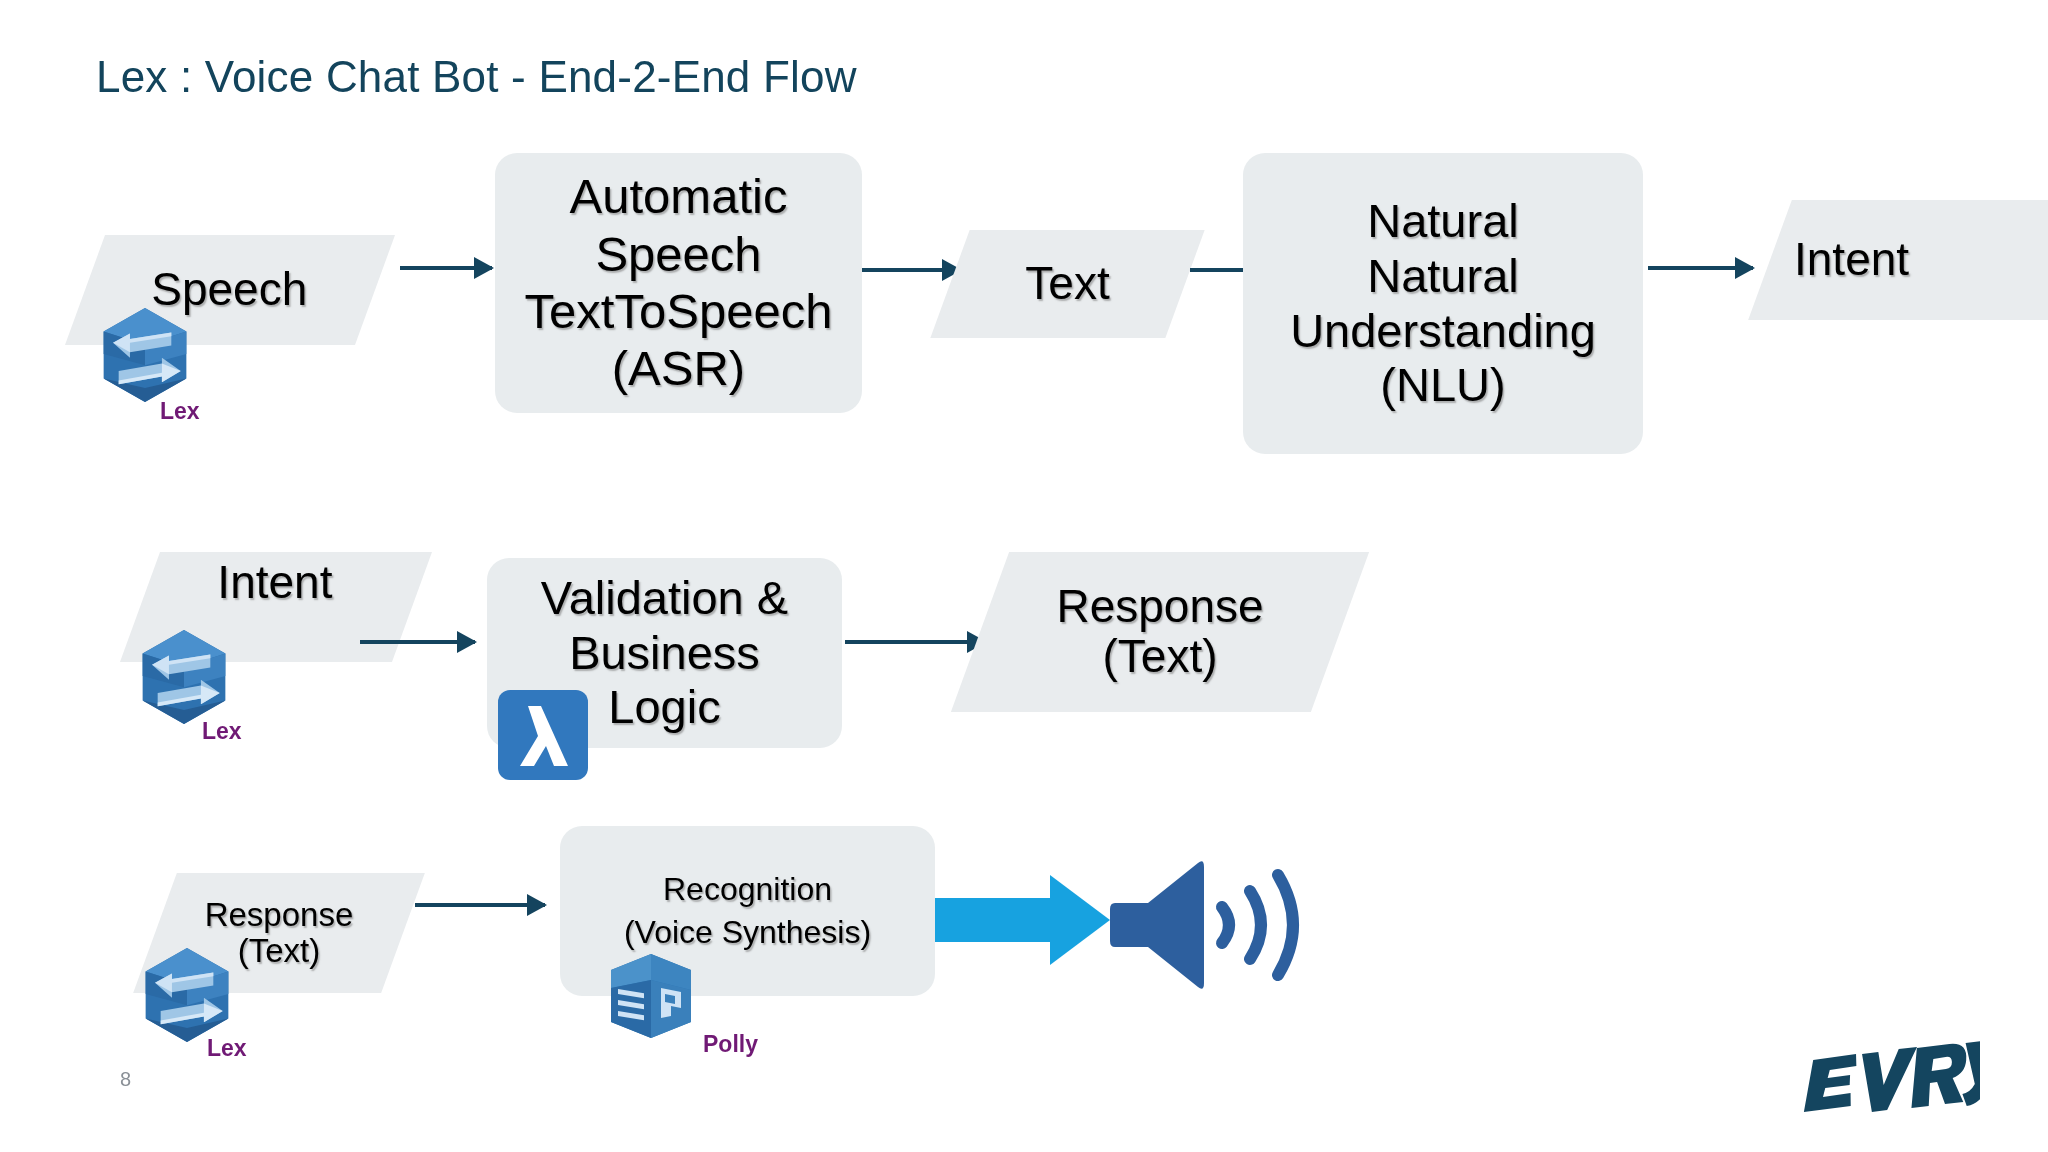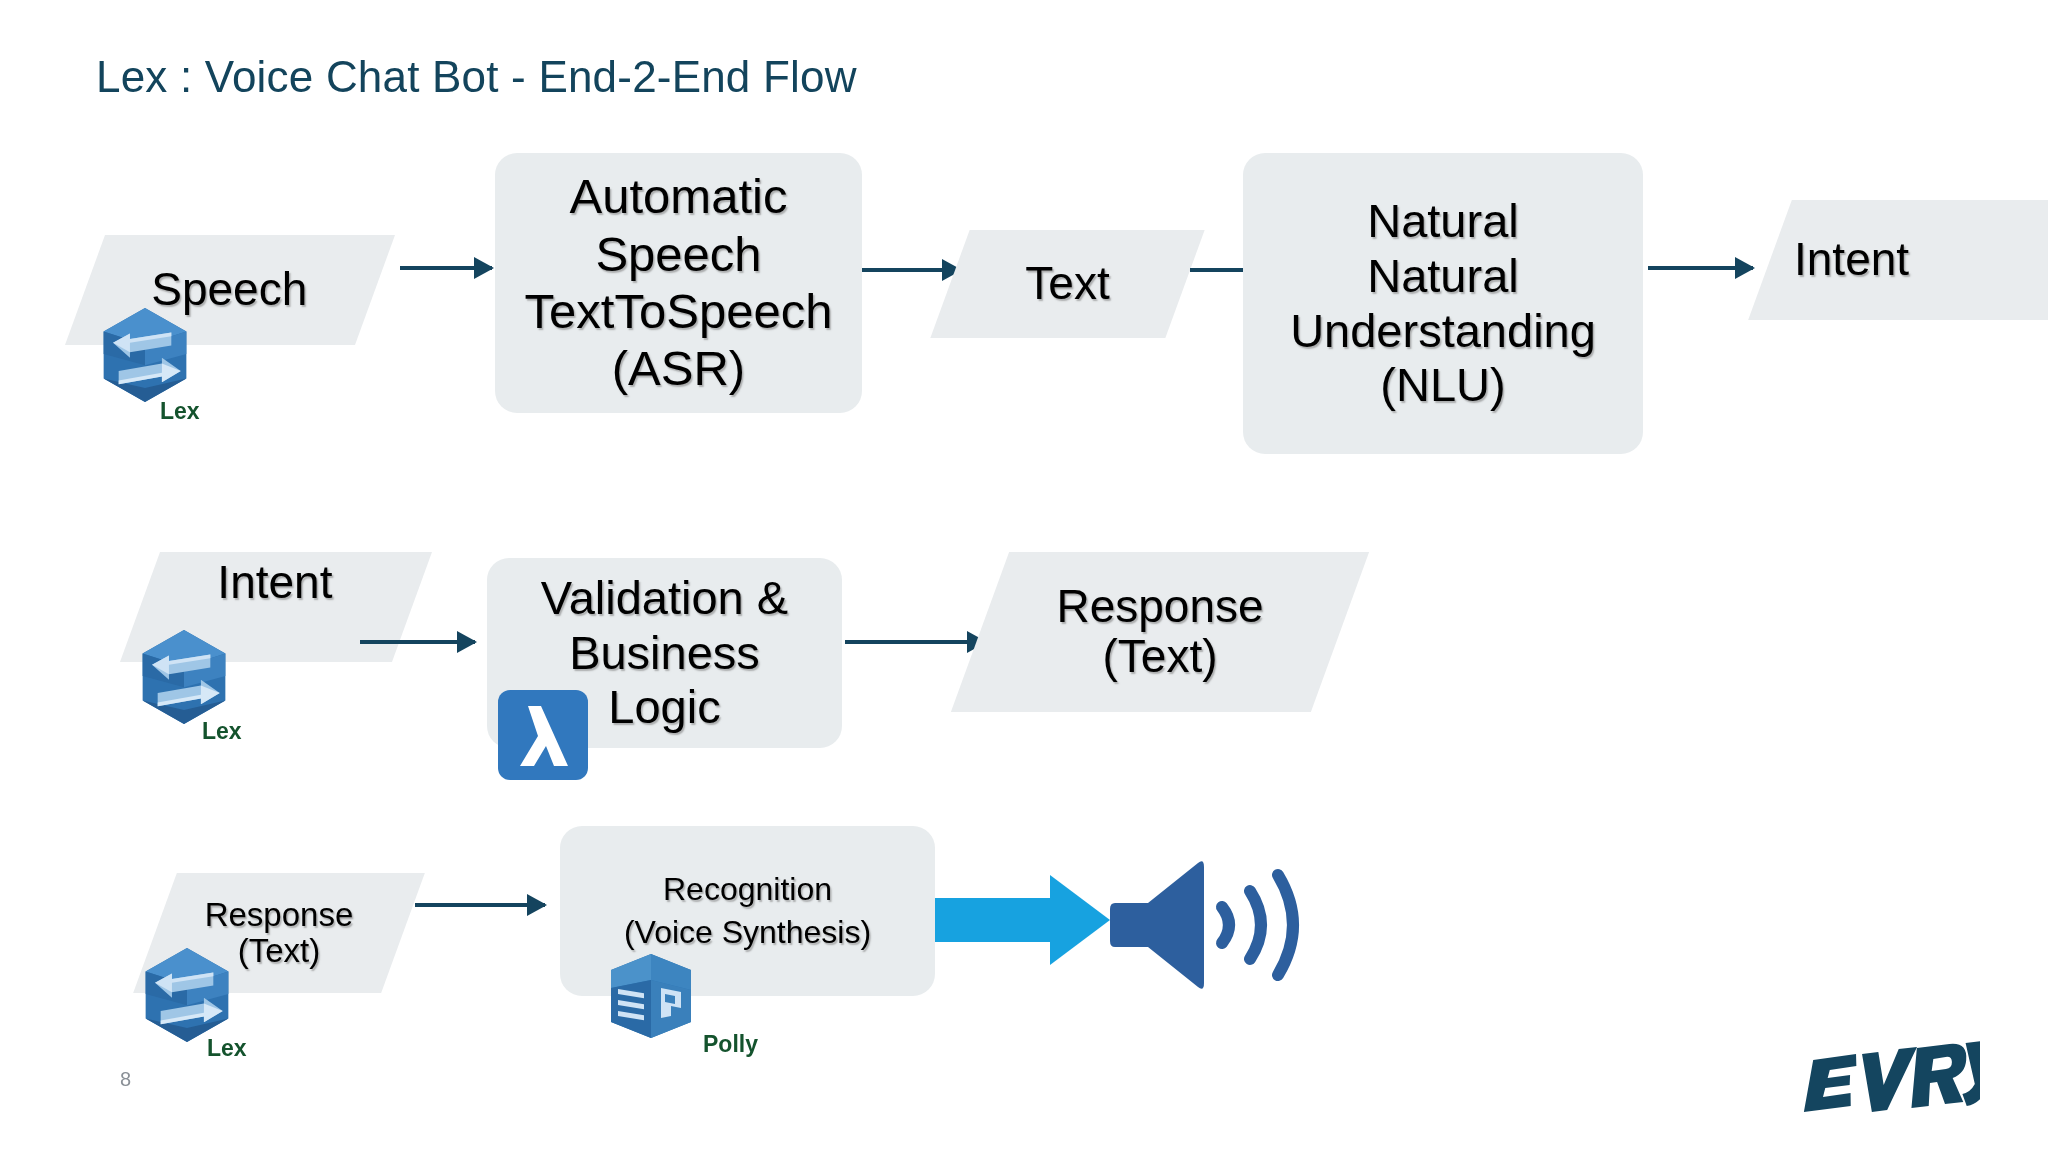--- a/index.html
+++ b/index.html
@@ -101,21 +101,21 @@
     height: 0;
     border-top: 45px solid transparent;
     border-bottom: 45px solid transparent;
     border-left: 60px solid #17a2e0;
   }
 
   
   .icon-label {
     position: absolute;
     font-weight: bold;
-    color: #14532d;
+    color: #701a75;
     white-space: nowrap;
   }
 
   
   .lex-icon { position: absolute; }
 
   
   .lambda-icon { position: absolute; }
 
   

